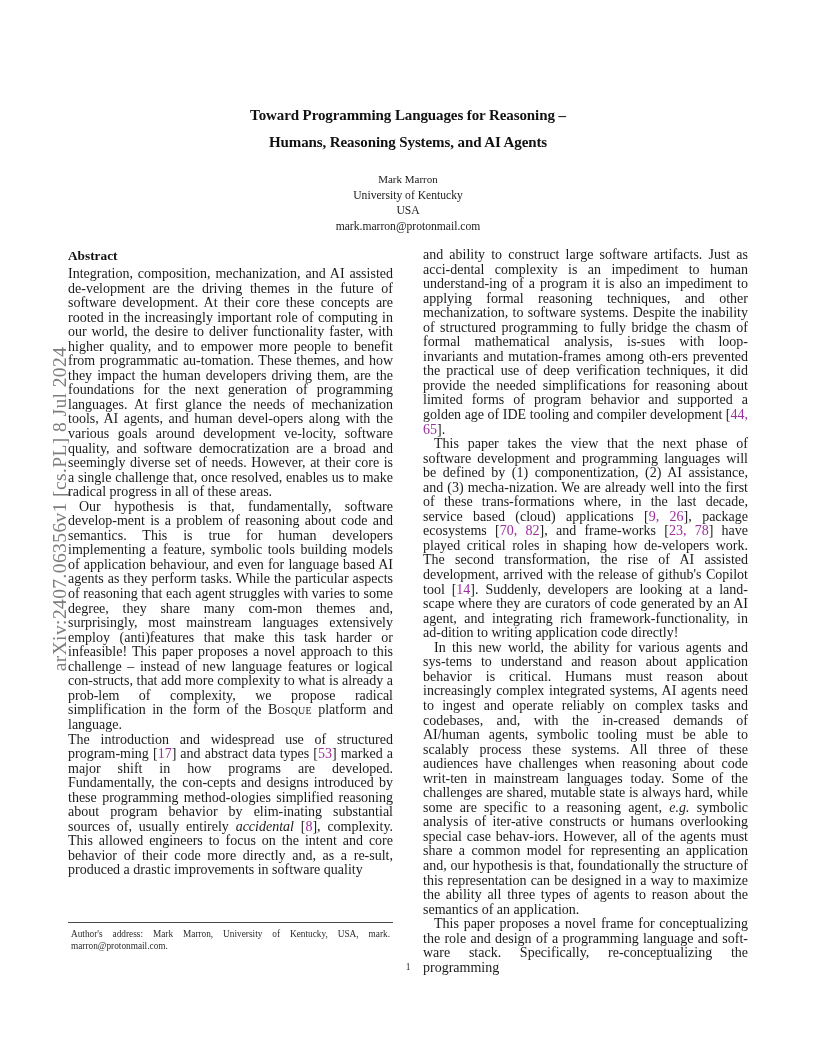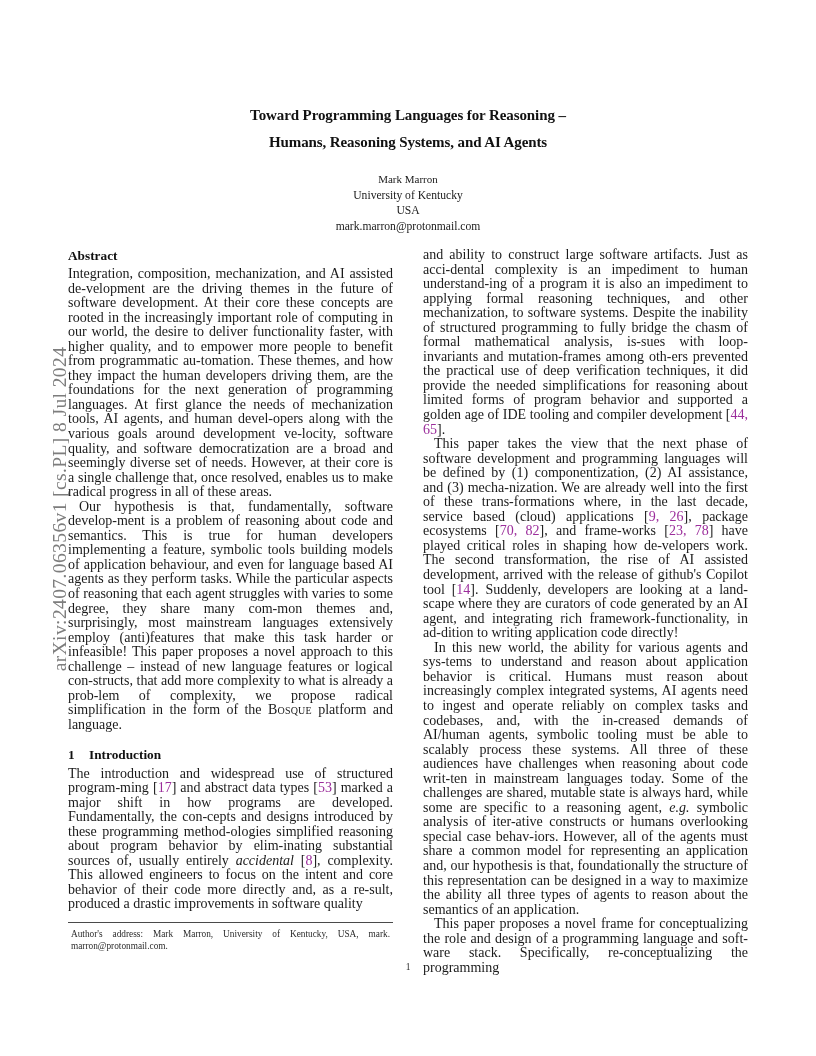--- a/index.html
+++ b/index.html
@@ -183,23 +183,20 @@
       <h2 class="abstract-head">Abstract</h2>
 
       <p class="body">
         <span>Integration, composition, mechanization, and AI assisted de-velopment are the driving themes in the future of software development. At their core these concepts are rooted in the increasingly important role of computing in our world, the desire to deliver functionality faster, with higher quality, and to empower more people to benefit from programmatic au-tomation. These themes, and how they impact the human developers driving them, are the foundations for the next generation of programming languages. At first glance the needs of mechanization tools, AI agents, and human devel-opers along with the various goals around development ve-locity, software quality, and software democratization are a broad and seemingly diverse set of needs. However, at their core is a single challenge that, once resolved, enables us to make radical progress in all of these areas.</span>
       </p>
 
       <p class="body indent">
         <span>Our hypothesis is that, fundamentally, software develop-ment is a problem of reasoning about code and semantics. This is true for human developers implementing a feature, symbolic tools building models of application behaviour, and even for language based AI agents as they perform tasks. While the particular aspects of reasoning that each agent struggles with varies to some degree, they share many com-mon themes and, surprisingly, most mainstream languages extensively employ (anti)features that make this task harder or infeasible! This paper proposes a novel approach to this challenge – instead of new language features or logical con-structs, that add more complexity to what is already a prob-lem of complexity, we propose radical simplification in the form of the </span><span class="sc">Bosque</span><span> platform and language.</span>
       </p>
 
-      <h2 class="numbered-head">
-        <span class="num">1</span><span>Introduction</span>
-      </h2>
 
       <p class="body">
         <span>The introduction and widespread use of structured program-ming [</span><span class="cite">17</span><span>] and abstract data types [</span><span class="cite">53</span><span>] marked a major shift in how programs are developed. Fundamentally, the con-cepts and designs introduced by these programming method-ologies simplified reasoning about program behavior by elim-inating substantial sources of, usually entirely </span><span class="it">accidental</span><span> [</span><span class="cite">8</span><span>], complexity. This allowed engineers to focus on the intent and core behavior of their code more directly and, as a re-sult, produced a drastic improvements in software quality</span>
       </p>
 
     </div>
 
     <div class="col col-right">
 
       <p class="body">

